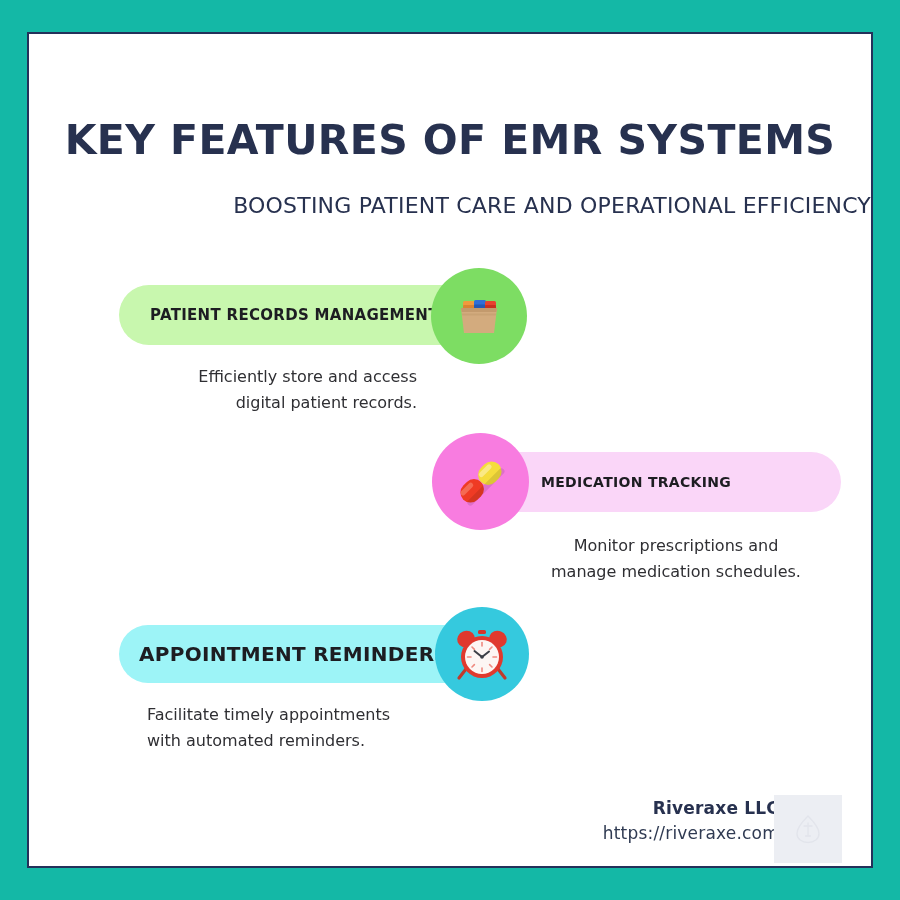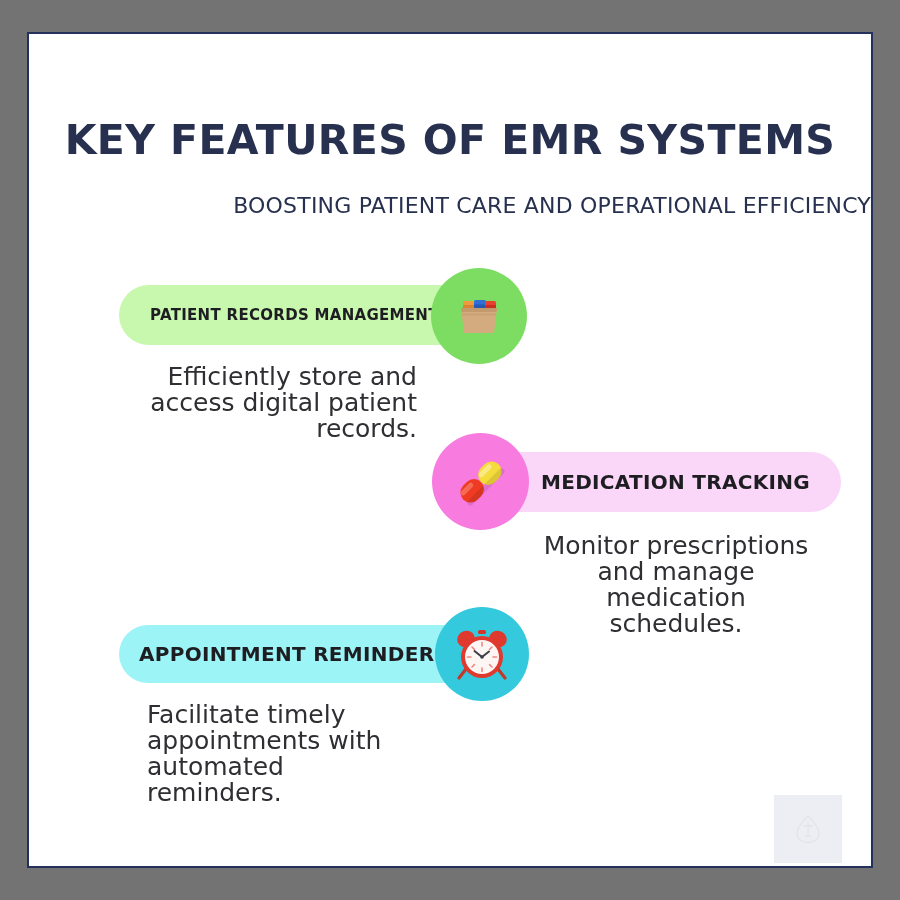--- a/index.html
+++ b/index.html
@@ -12,21 +12,21 @@
     width: 900px;
     height: 900px;
     font-family: "DejaVu Sans", "Liberation Sans", sans-serif;
     overflow: hidden;
   }
   .poster {
     position: absolute;
     left: 0; top: 0;
     width: 900px;
     height: 900px;
-    background: #737373;
+    background: #14b8a6;
   }
   .frame {
     position: absolute;
     left: 27px;
     top: 32px;
     width: 846px;
     height: 836px;
     border: 2px solid #24315a;
     box-sizing: border-box;
     background: #ffffff;
@@ -76,21 +76,21 @@
     position: absolute;
     border-radius: 50%;
     display: flex;
     align-items: center;
     justify-content: center;
   }
 
   .desc {
     position: absolute;
     color: #2f2f33;
-    font-size: 25px;
+    font-size: 16px;
     line-height: 26px;
     font-weight: 400;
   }
 
   
   #row1 { left: 0; top: 0; }
   #row1 .bar {
     left: 90px; top: 251px;
     width: 355px; height: 60px;
     background: #c8f7ae;
@@ -98,21 +98,21 @@
   #row1 .bar-label { margin-left: 31px; font-size: 15px; letter-spacing: 0.3px; }
   #row1 .badge { left: 402px; top: 234px; width: 96px; height: 96px; background: #7ddd63; }
   #row1 .desc { left: 118px; top: 330px; width: 270px; text-align: right; }
 
   
   #row2 .bar {
     left: 450px; top: 418px;
     width: 362px; height: 60px;
     background: #fad6f8;
   }
-  #row2 .bar-label { margin-left: 62px; font-size: 20px; letter-spacing: 0.3px; }
+  #row2 .bar-label { margin-left: 62px; font-size: 14px; letter-spacing: 0.3px; }
   #row2 .badge { left: 403px; top: 399px; width: 97px; height: 97px; background: #f87ce0; }
   #row2 .desc { left: 512px; top: 499px; width: 270px; text-align: center; }
 
   
   #row3 .bar {
     left: 90px; top: 591px;
     width: 355px; height: 58px;
     background: #9df4f7;
   }
   #row3 .bar-label { margin-left: 20px; font-size: 20px; letter-spacing: 0.3px; }
@@ -247,20 +247,24 @@
 
           <path d="M29 32 L21.5 26" stroke="#3c3f47" stroke-width="2" stroke-linecap="round"></path>
           <path d="M29 32 L36 26.5" stroke="#3c3f47" stroke-width="2" stroke-linecap="round"></path>
           <circle cx="29" cy="32" r="1.8" fill="#3c3f47"></circle>
         </svg>
       </div>
       <div class="desc">Facilitate timely appointments with automated reminders.</div>
     </div>
 
     <div class="footer">
+      <div class="footer-text">
+        <div class="brand">Riveraxe LLC</div>
+        <div class="url">https://riveraxe.com</div>
+      </div>
       <div class="logo-box">
         <svg class="logo-mark" width="26" height="30" viewBox="0 0 26 30">
           <path d="M13 2 C6 9 2 14 2 19.5 C2 25 7 28.5 13 28.5 C19 28.5 24 25 24 19.5 C24 14 20 9 13 2 Z" fill="none" stroke="#d6d9e2" stroke-width="1.4"></path>
           <path d="M13 9 L13 22 M9 12 L17 12 M10.5 22 L15.5 22" stroke="#d6d9e2" stroke-width="1.4" stroke-linecap="round"></path>
         </svg>
       </div>
     </div>
 
   </div>
 </div>

